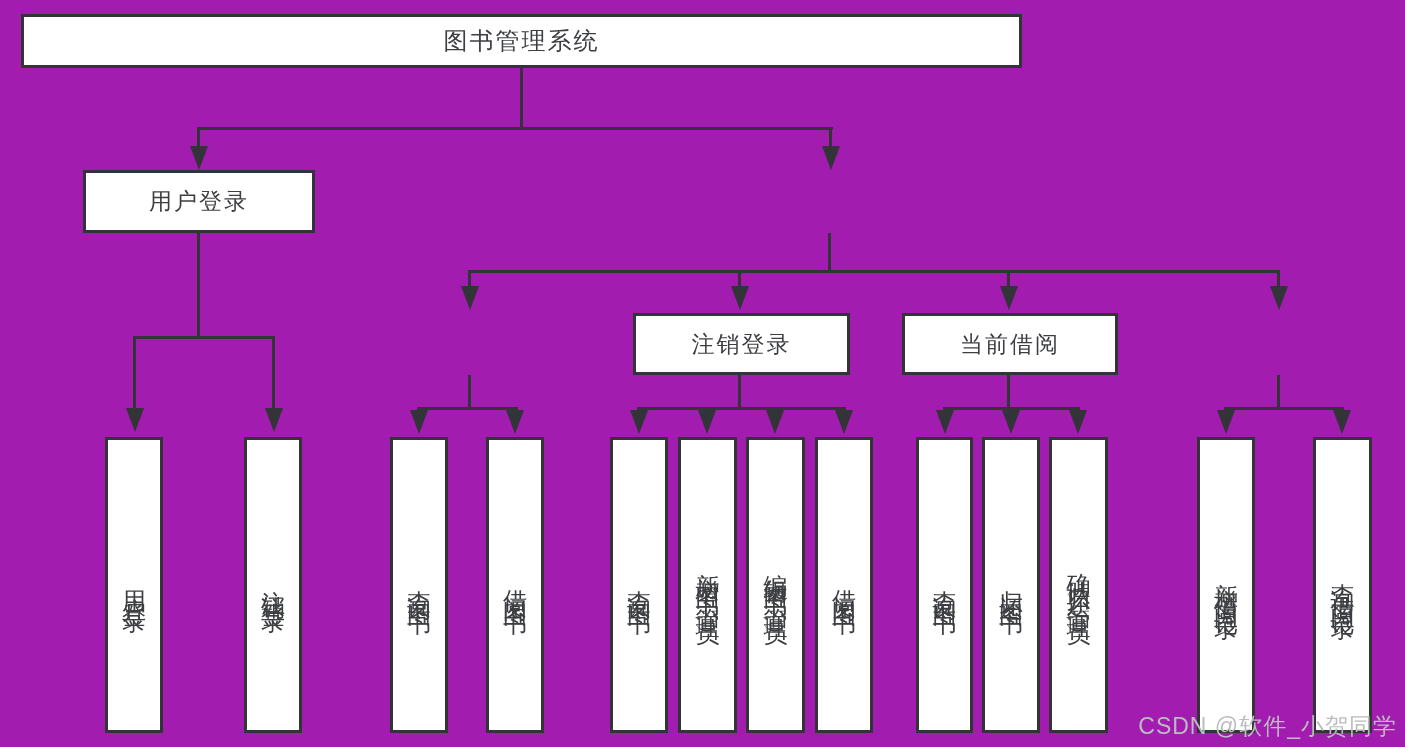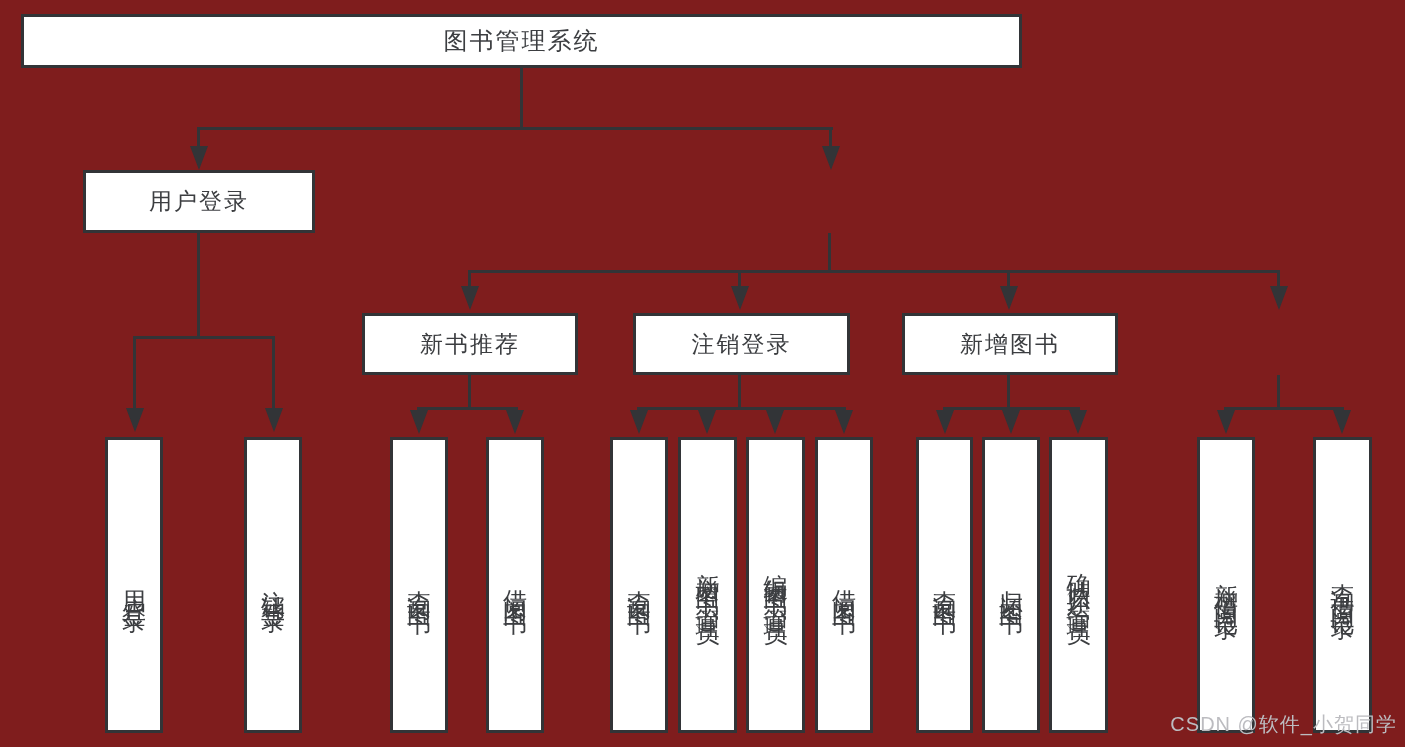--- a/index.html
+++ b/index.html
@@ -1,18 +1,18 @@
 <!DOCTYPE html>
 <html><head>
 <meta charset="utf-8">
 <style>
   * { margin:0; padding:0; box-sizing:border-box; }
   html,body { background:#ffffff; }
   .canvas {
-    position:relative; width:1405px; height:747px; background:#7f1d1d;
+    position:relative; width:1405px; height:747px; background:#a21caf;
     font-family:"Liberation Sans", sans-serif; color:#3c3e41; overflow:hidden;
   }
   .box {
     position:absolute; background:#ffffff; border:3px solid #323437;
     display:flex; align-items:center; justify-content:center;
   }
   .hbox .lbl { font-size:23px; letter-spacing:2px; color:#3c3e41; }
   .root .lbl { font-size:24px; }
   .vbox { width:58px; height:296px; }
   .vtext {
@@ -20,21 +20,21 @@
     font-size:24px; letter-spacing:7px; color:#3c3e41; line-height:1;
   }
   .line { position:absolute; background:#323437; }
   .ah {
     position:absolute; width:0; height:0;
     border-left:9px solid transparent; border-right:9px solid transparent;
     border-top:24px solid #323437;
   }
   .watermark {
     position:absolute; right:8px; top:711px; z-index:5;
-    font-size:20px; color:#bcbcc0; letter-spacing:1px; white-space:nowrap;
+    font-size:23px; color:#bcbcc0; letter-spacing:1px; white-space:nowrap;
   }
 </style>
 </head>
 <body>
 
 <div class="canvas">
 
   <div class="box hbox root" style="left:21px;top:14px;width:1001px;height:54px">
     <span class="lbl">图书管理系统</span>
   </div>
@@ -68,28 +68,25 @@
   <div class="line" style="left:468px;top:270px;width:812px;height:3px"></div>
   <div class="line" style="left:468px;top:273px;width:3px;height:15px"></div>
   <div class="ah" style="left:461px;top:286px"></div>
   <div class="line" style="left:738px;top:273px;width:3px;height:15px"></div>
   <div class="ah" style="left:731px;top:286px"></div>
   <div class="line" style="left:1007px;top:273px;width:3px;height:15px"></div>
   <div class="ah" style="left:1000px;top:286px"></div>
   <div class="line" style="left:1277px;top:273px;width:3px;height:15px"></div>
   <div class="ah" style="left:1270px;top:286px"></div>
 
-  <div class="box hbox" style="left:362px;top:313px;width:216px;height:62px">
-    <span class="lbl">新书推荐</span>
-  </div>
   <div class="box hbox" style="left:633px;top:313px;width:217px;height:62px">
     <span class="lbl">注销登录</span>
   </div>
   <div class="box hbox" style="left:902px;top:313px;width:216px;height:62px">
-    <span class="lbl">新增图书</span>
+    <span class="lbl">当前借阅</span>
   </div>
 
   <div class="line" style="left:468px;top:375px;width:3px;height:35px"></div>
   <div class="line" style="left:417px;top:407px;width:101px;height:3px"></div>
   <div class="ah" style="left:410px;top:410px"></div>
   <div class="ah" style="left:506px;top:410px"></div>
 
   <div class="box vbox" style="left:390px;top:437px">
     <span class="vtext">查询图书</span>
   </div>

